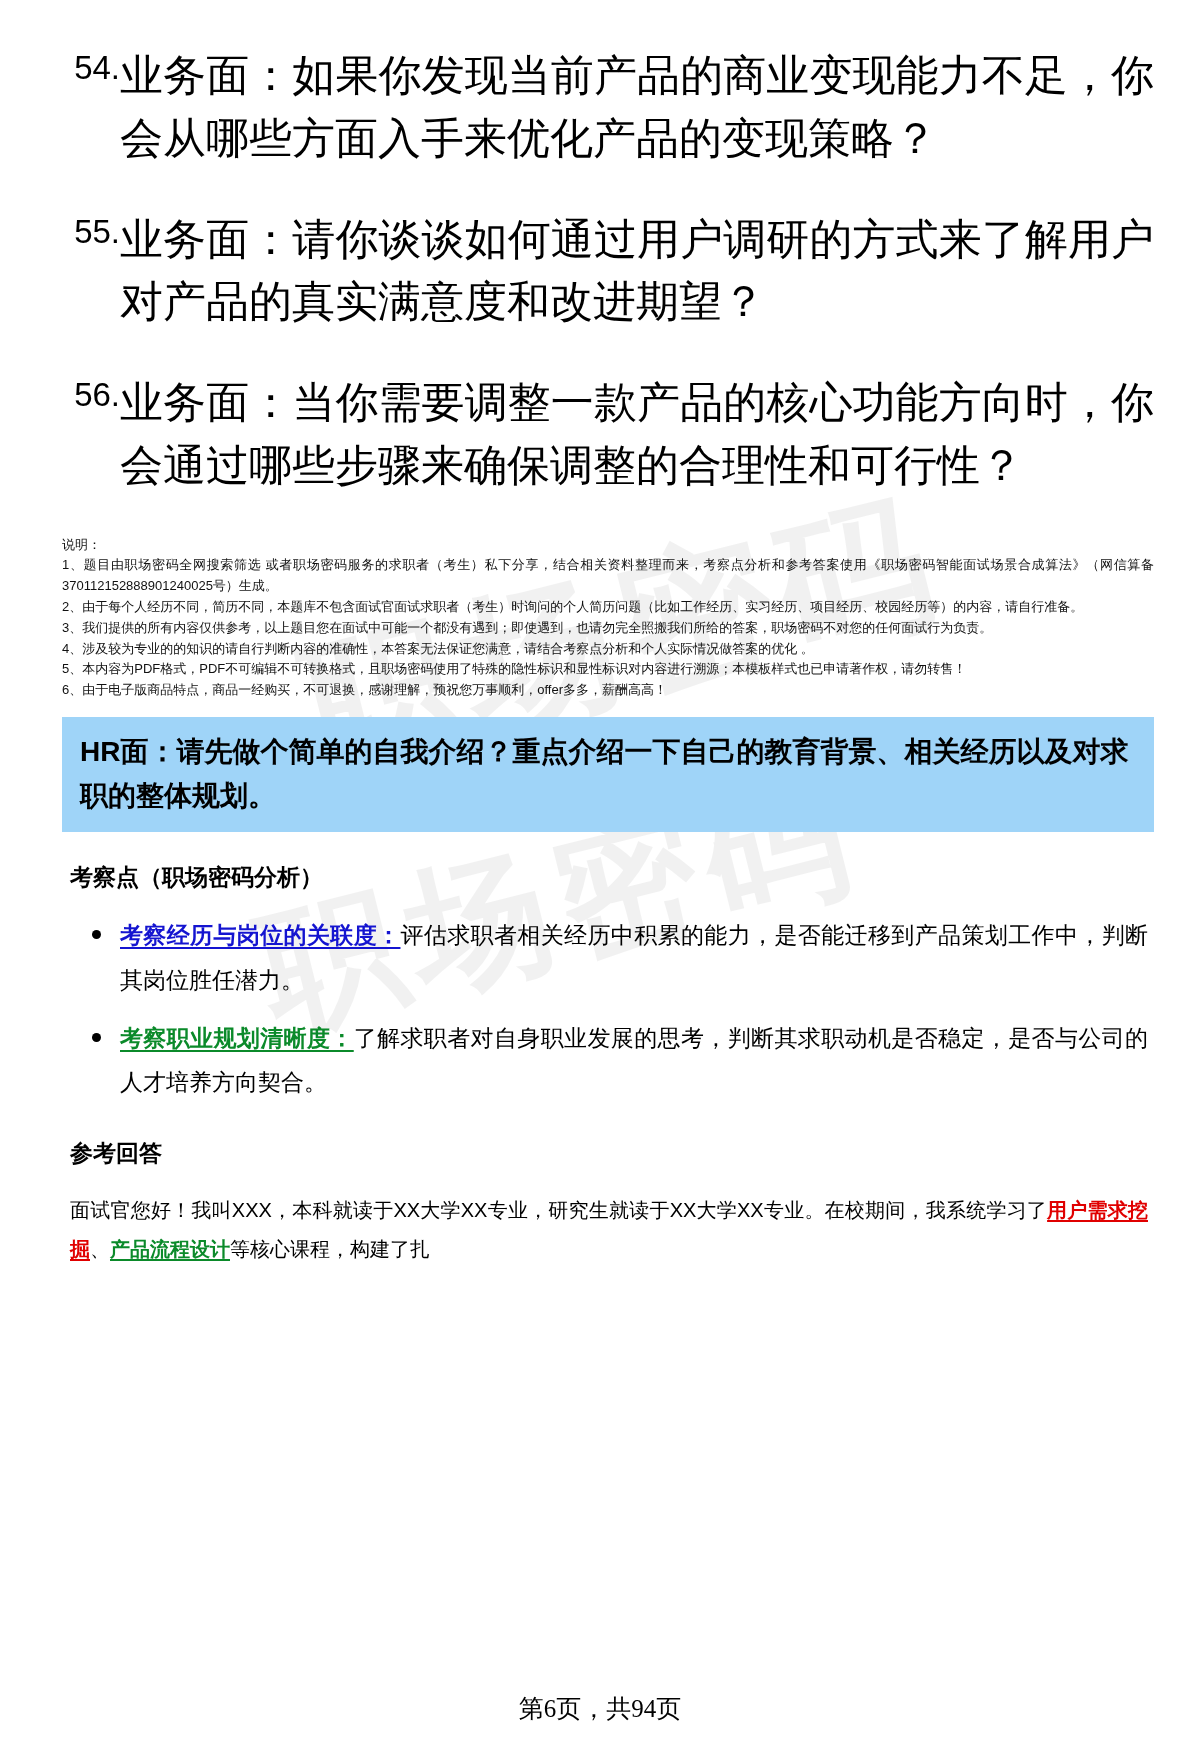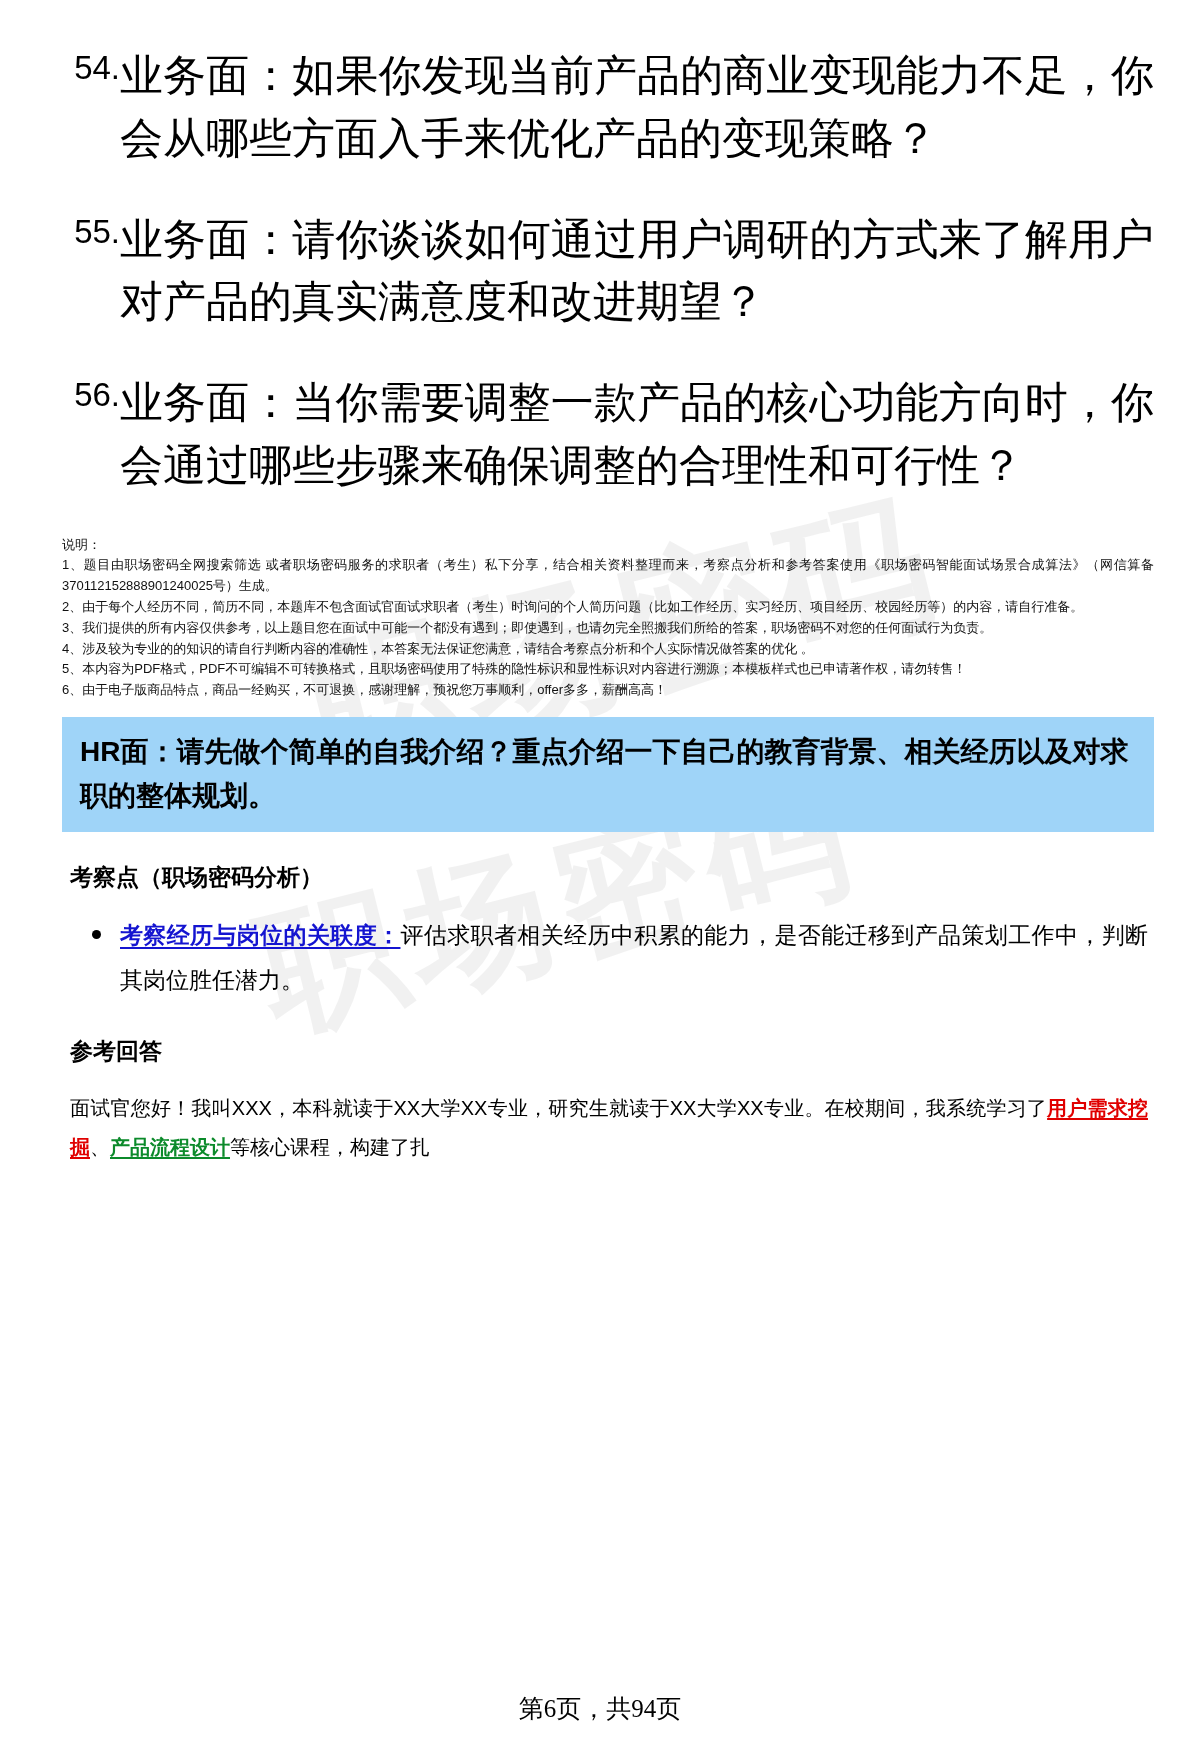--- a/index.html
+++ b/index.html
@@ -171,20 +171,23 @@
   </div>
 
   <div class="hrbox">HR面：请先做个简单的自我介绍？重点介绍一下自己的教育背景、相关经历以及对求职的整体规划。</div>
 
   <div class="sec-head">考察点（职场密码分析）</div>
 
   <ul class="bullets">
     <li>
       <span class="kw kw-blue">考察经历与岗位的关联度：</span><span>评估求职者相关经历中积累的能力，是否能迁移到产品策划工作中，判断其岗位胜任潜力。</span>
     </li>
+    <li>
+      <span class="kw kw-green">考察职业规划清晰度：</span><span>了解求职者对自身职业发展的思考，判断其求职动机是否稳定，是否与公司的人才培养方向契合。</span>
+    </li>
   </ul>
 
   <div class="sec-head" style="margin-top:34px;">参考回答</div>
 
   <div class="ans">
     <span>面试官您好！我叫XXX，本科就读于XX大学XX专业，研究生就读于XX大学XX专业。在校期间，我系统学习了</span><span class="hl-red">用户需求挖掘</span><span>、</span><span class="hl-green">产品流程设计</span><span>等核心课程，构建了扎</span>
   </div>
 
   <div class="footer">第6页，共94页</div>
 

